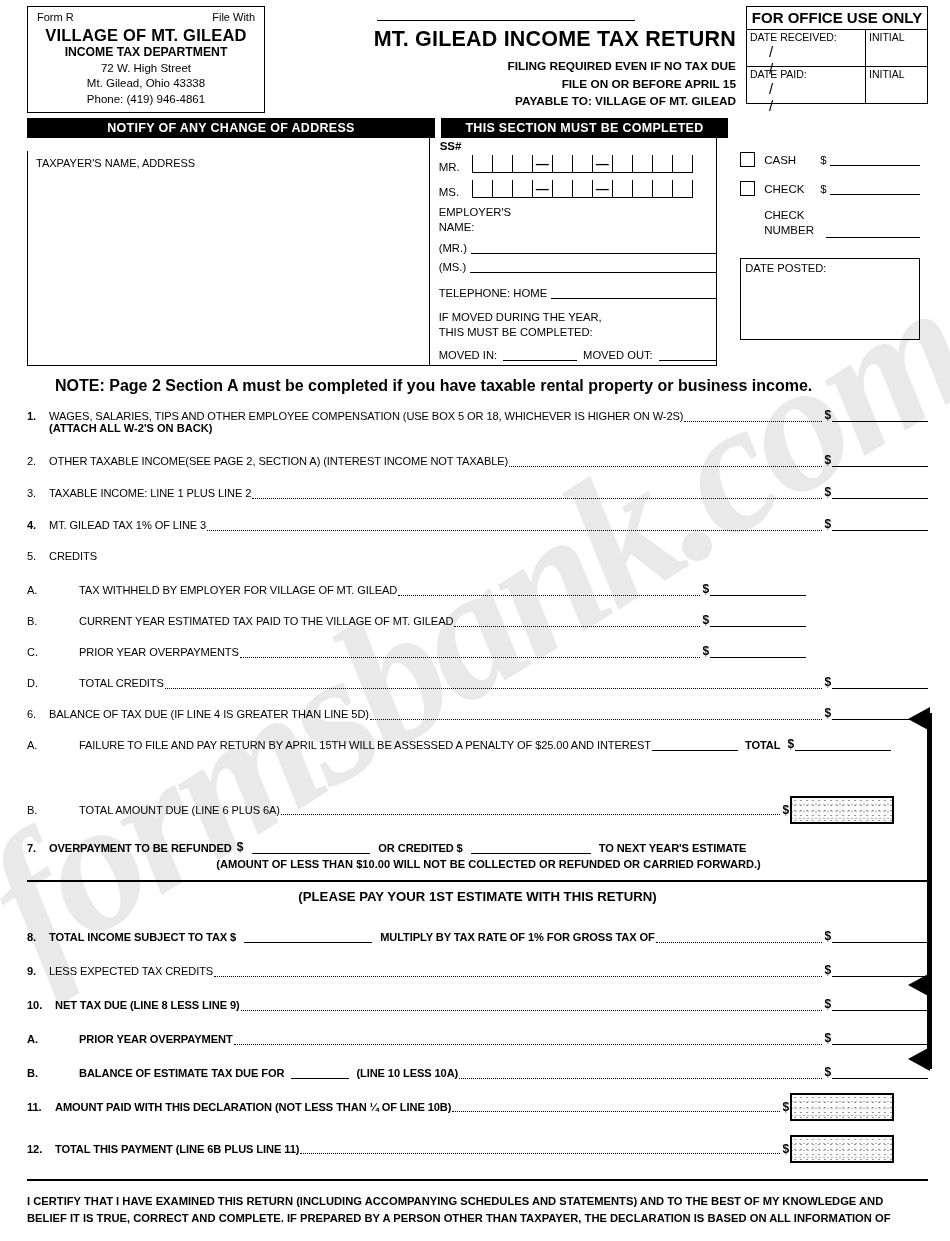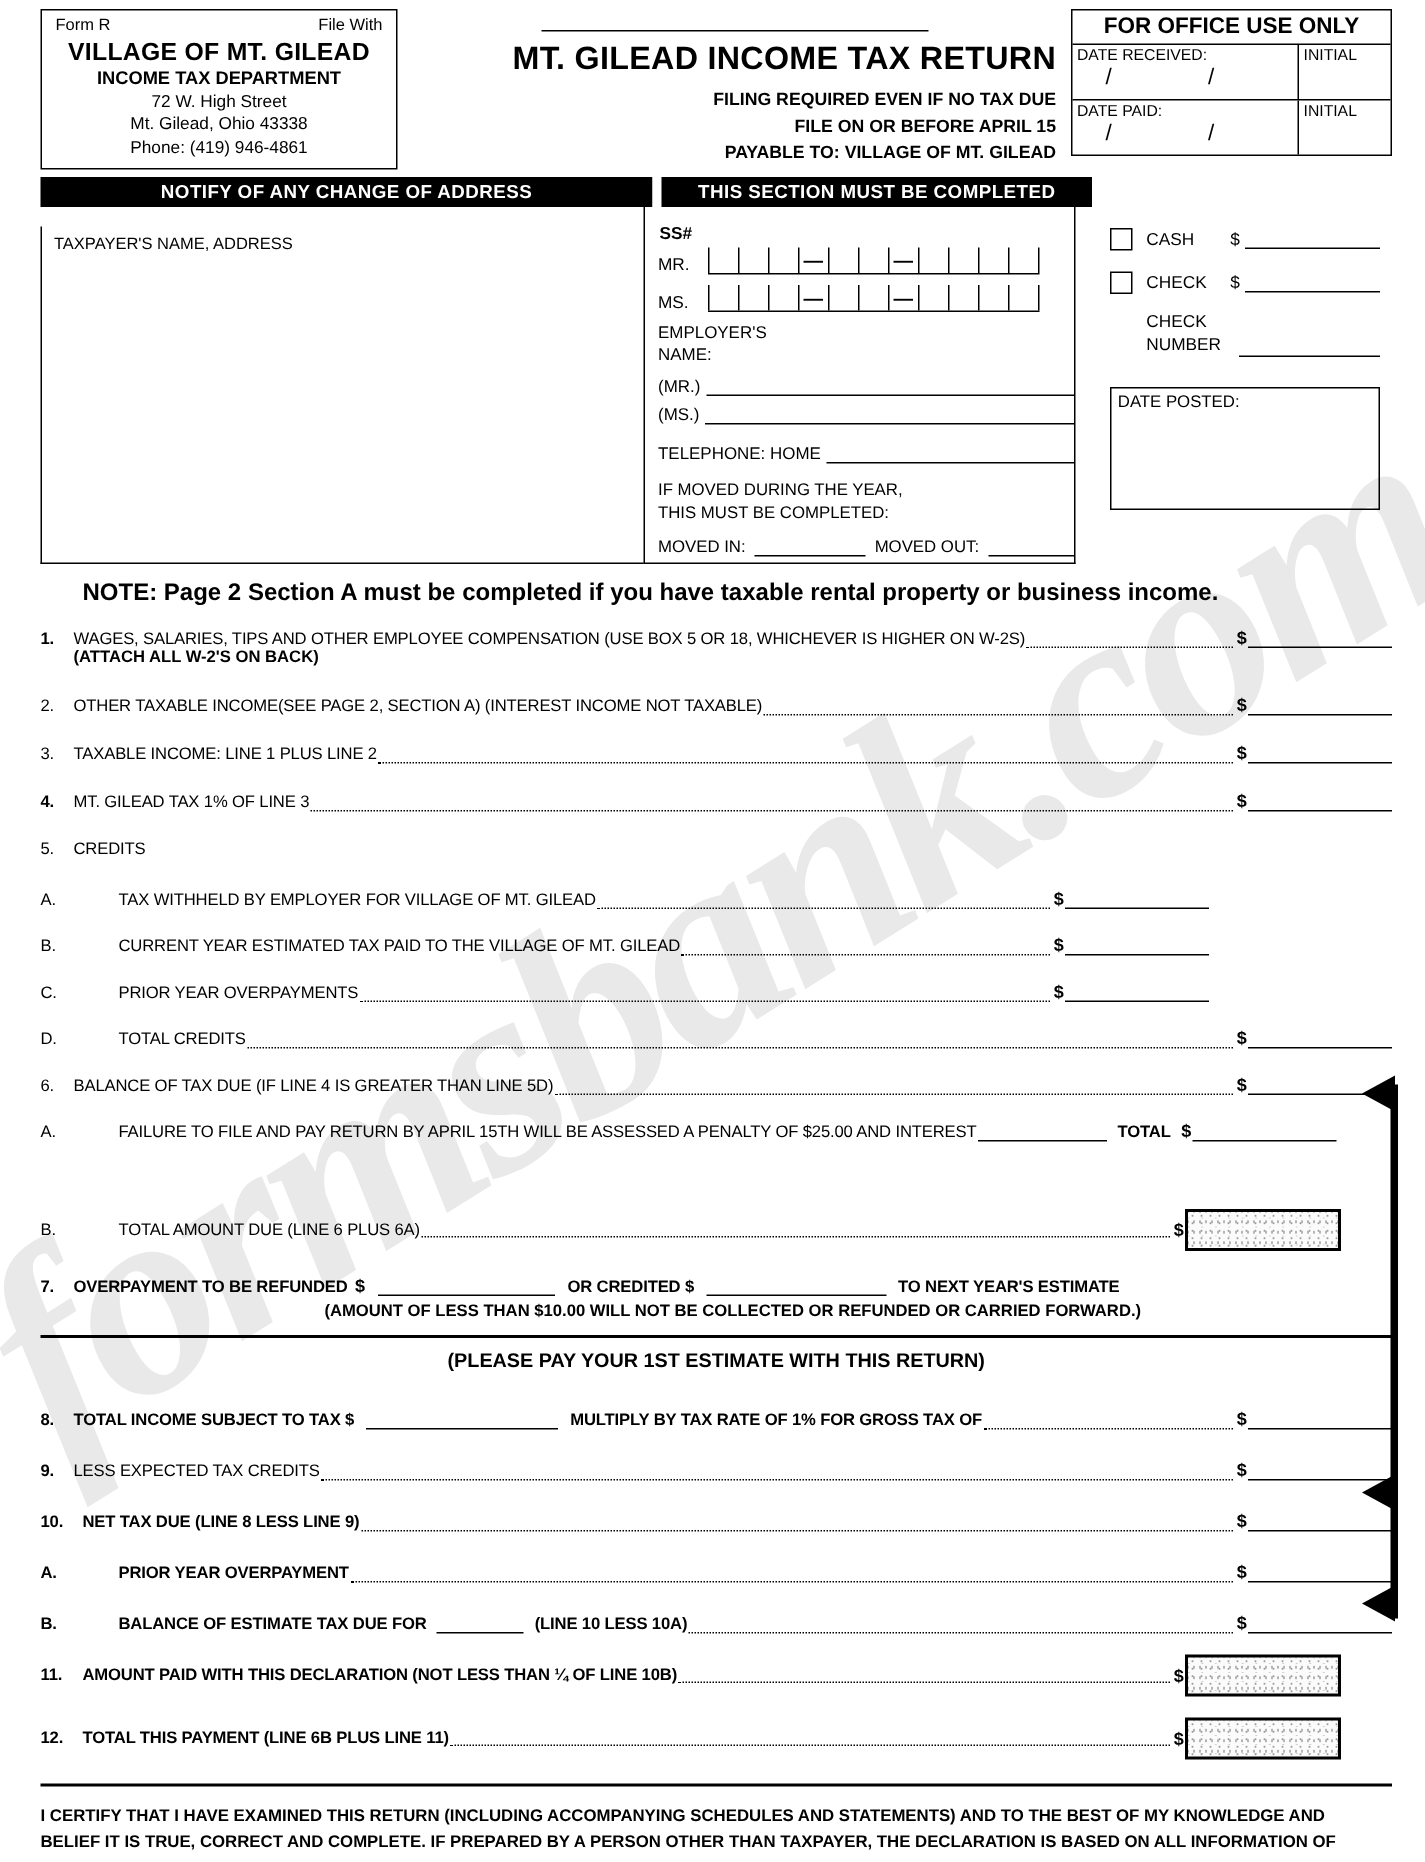--- a/index.html
+++ b/index.html
@@ -36,21 +36,21 @@
   .agency-name{font-size:16.5px;font-weight:bold;text-align:center;
     letter-spacing:.2px;line-height:1.15;}
   .agency-dept{font-size:12.2px;font-weight:bold;text-align:center;line-height:1.3;}
   .agency-line{font-size:11.5px;text-align:center;line-height:1.35;}
 
   .title-box{flex:1;text-align:right;padding:0 10px;}
   .title-rule{width:258px;height:0;border-top:1.6px solid #000;margin:14px auto 6px auto;}
   .main-title{font-size:21.5px;font-weight:bold;letter-spacing:.2px;}
   .sub-title{font-size:11.8px;font-weight:bold;line-height:1.5;margin-top:6px;}
 
-  .office-box{width:214px;border:1.8px solid #000;box-sizing:border-box;}
+  .office-box{width:182px;border:1.8px solid #000;box-sizing:border-box;}
   .office-head{font-size:15px;font-weight:bold;text-align:center;
     padding:2px 0 3px 0;border-bottom:1.6px solid #000;}
   .office-row{display:flex;border-bottom:1.4px solid #000;height:36px;}
   .office-row:last-child{border-bottom:none;}
   .office-left{flex:1;border-right:1.4px solid #000;padding:1px 0 0 3px;position:relative;}
   .office-right{width:58px;padding:1px 0 0 3px;}
   .office-lbl{font-size:10.5px;}
   .slashes{position:absolute;left:22px;top:13px;font-size:15px;letter-spacing:30px;}
 
   
@@ -60,21 +60,21 @@
   .band .b1{width:408px;}
   .band .bgap{width:6px;background:#fff !important;}
   .band .b2{width:287px;}
 
   
   .mid{display:flex;margin:0 22px 0 27px;align-items:stretch;}
   .col-addr{width:408px;border-left:1.5px solid #000;border-bottom:1.5px solid #000;
     box-sizing:border-box;padding:6px 0 0 8px;margin-top:13px;}
   .col-addr .lbl{font-size:11px;}
   .col-ss{width:293px;border-left:1.5px solid #000;border-right:1.5px solid #000;
-    border-bottom:1.5px solid #000;box-sizing:border-box;padding:11px 0 4px 9px;}
+    border-bottom:1.5px solid #000;box-sizing:border-box;padding:1px 0 4px 9px;}
   .col-office{width:200px;margin-left:14px;box-sizing:border-box;}
 
   .ssl{font-size:11.5px;font-weight:bold;margin:1px 0 3px 1px;}
   .ssrow{display:flex;align-items:flex-end;margin-bottom:7px;}
   .ssrow .tag{font-size:11.5px;width:33px;}
   .ssgrid{display:flex;align-items:flex-end;border-bottom:1.5px solid #000;}
   .ssgrid .cell{width:19px;height:17px;border-left:1.3px solid #000;}
   .ssgrid .cell.last{border-right:1.3px solid #000;}
   .ssgrid .dash{width:19px;height:17px;border-left:1.3px solid #000;
     display:flex;align-items:center;justify-content:center;font-size:13px;font-weight:bold;}

